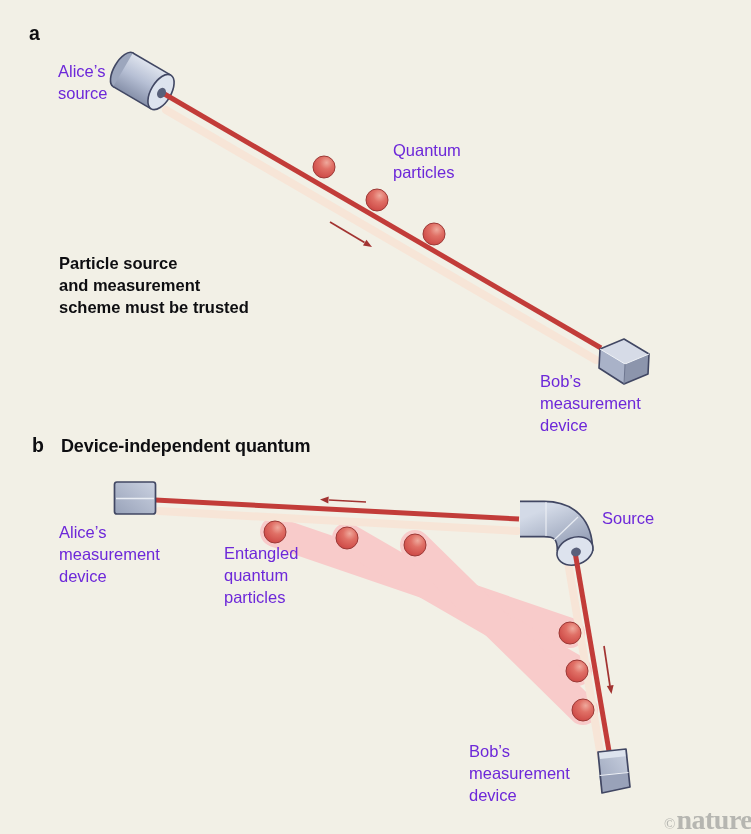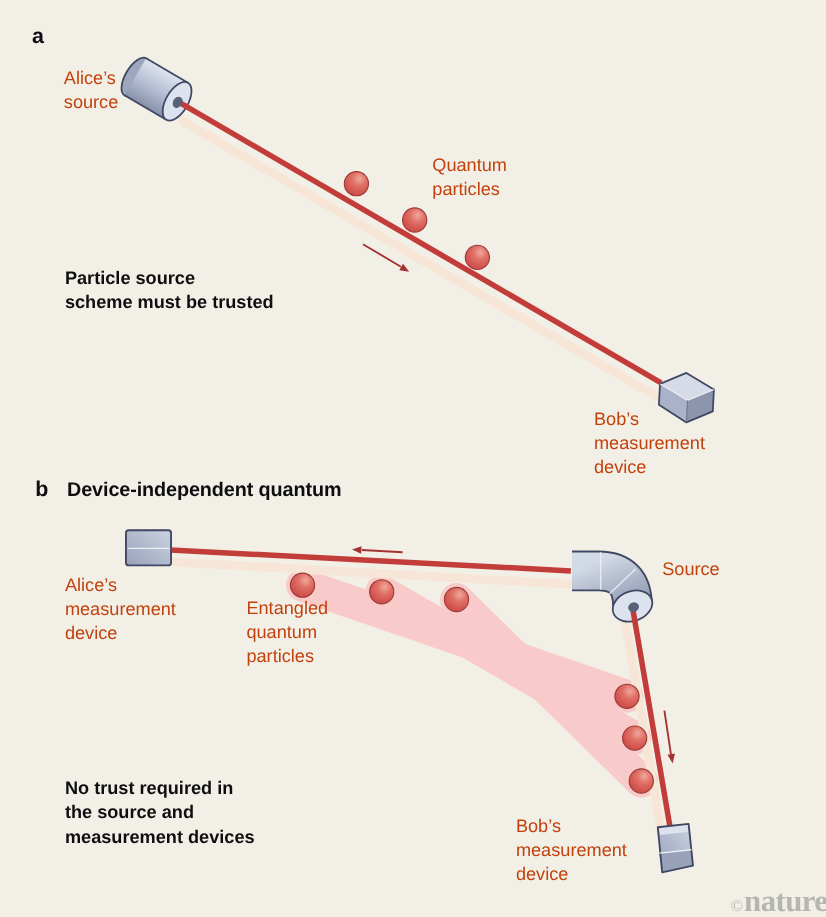--- a/index.html
+++ b/index.html
@@ -7,21 +7,21 @@
     position:relative;
     width:751px;height:834px;
     background:#f2f0e6;
     overflow:hidden;
     font-family:"Liberation Sans",sans-serif;
   }
   .gfx{position:absolute;left:0;top:0;}
   .label{
     position:absolute;
     font-size:16.5px;line-height:22px;
-    color:#c2410c;
+    color:#6d28d9;
     white-space:nowrap;
   }
   .label.bold{font-weight:700;color:#0e0e11;}
   .title-row{
     position:absolute;display:flex;align-items:baseline;gap:17px;
     color:#0e0e11;white-space:nowrap;
   }
   .panel-letter{font-size:19.5px;font-weight:700;}
   .title-text{font-size:18px;font-weight:700;letter-spacing:-0.1px;}
   .watermark{
@@ -152,22 +152,23 @@
   <div class="label" style="left:58px;top:60px">
     <div>Alice’s</div>
     <div>source</div>
   </div>
 
   <div class="label" style="left:393px;top:139px">
     <div>Quantum</div>
     <div>particles</div>
   </div>
 
-  <div class="label bold" style="left:59px;top:242px">
+  <div class="label bold" style="left:59px;top:252px">
     <div>Particle source</div>
+    <div>and measurement</div>
     <div>scheme must be trusted</div>
   </div>
 
   <div class="label" style="left:540px;top:370px">
     <div>Bob’s</div>
     <div>measurement</div>
     <div>device</div>
   </div>
 
   <div class="title-row" style="left:32px;top:434px">
@@ -182,25 +183,20 @@
   </div>
 
   <div class="label" style="left:602px;top:507px">Source</div>
 
   <div class="label" style="left:224px;top:542px">
     <div>Entangled</div>
     <div>quantum</div>
     <div>particles</div>
   </div>
 
-  <div class="label bold" style="left:59px;top:706px">
-    <div>No trust required in</div>
-    <div>the source and</div>
-    <div>measurement devices</div>
-  </div>
 
   <div class="label" style="left:469px;top:740px">
     <div>Bob’s</div>
     <div>measurement</div>
     <div>device</div>
   </div>
 
   <div class="watermark">
     <span class="wm-copy">©</span>
     <span class="wm-name">nature</span>

